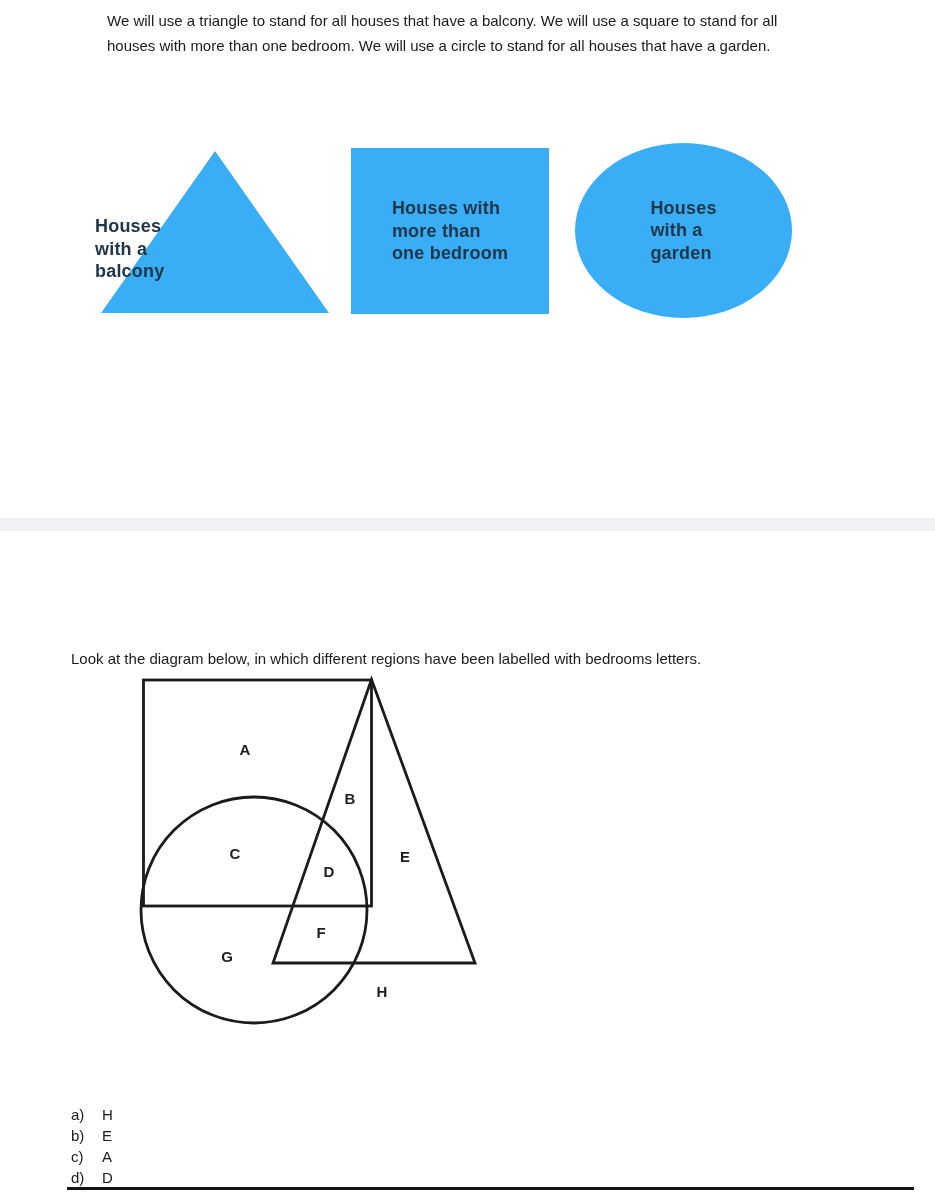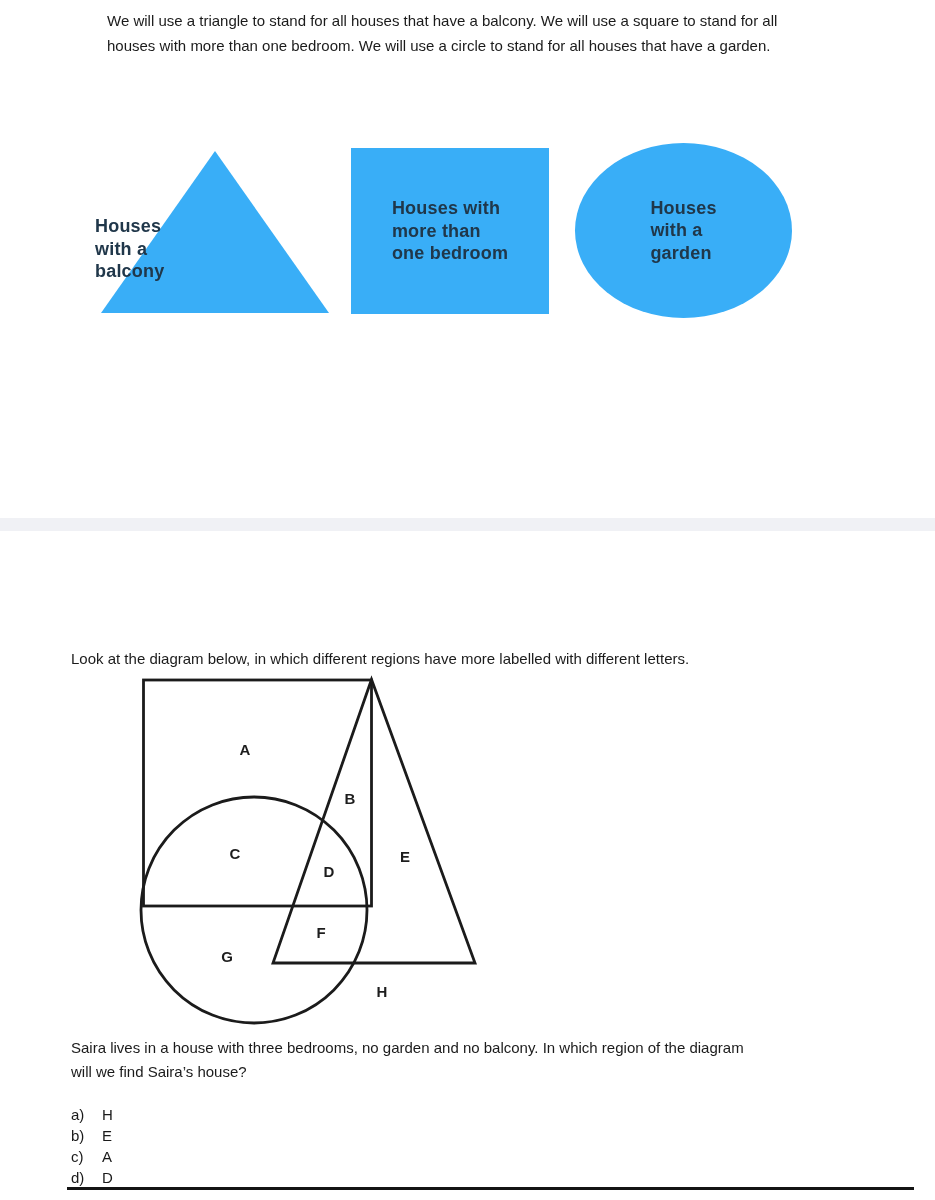--- a/index.html
+++ b/index.html
@@ -107,38 +107,36 @@
   </div>
 
   <div class="ellipse-shape">
     <div class="shape-label">Houses
 with a
 garden</div>
   </div>
 
   <div class="divider"></div>
 
-  <div class="para caption">Look at the diagram below, in which different regions have more labelled with different letters.</div>
+  <div class="para caption">Look at the diagram below, in which different regions have been labelled with bedrooms letters.</div>
 
   <svg class="diagram-svg" viewBox="130 665 370 370">
     <rect class="outline" x="143.5" y="680" width="228" height="226"></rect>
     <circle class="outline" cx="254" cy="910" r="113"></circle>
     <polygon class="outline" points="371.5,679.5 273,963 475,963"></polygon>
     <text x="245" y="755">A</text>
     <text x="350" y="804">B</text>
     <text x="235" y="859">C</text>
     <text x="329" y="877">D</text>
     <text x="405" y="862">E</text>
     <text x="321" y="938">F</text>
     <text x="227" y="962">G</text>
     <text x="382" y="997">H</text>
   </svg>
 
-  <div class="para question">Saira lives in a house with three bedrooms, no garden and no balcony. In which region of the diagram
-will we find Saira’s house?</div>
 
   <div class="options">
     <div class="option-row">
       <span class="option-marker">a)</span>
       <span class="option-value">H</span>
     </div>
     <div class="option-row">
       <span class="option-marker">b)</span>
       <span class="option-value">E</span>
     </div>

